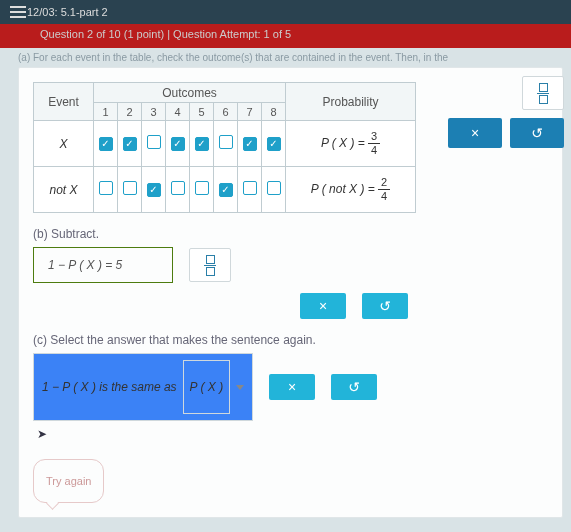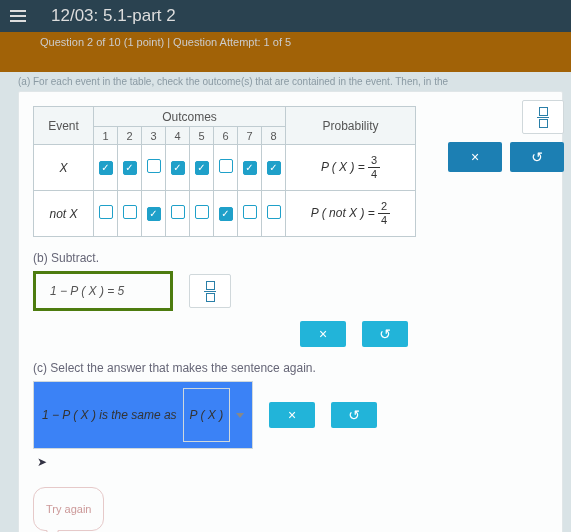--- a/index.html
+++ b/index.html
@@ -11,36 +11,36 @@
     overflow: hidden;
     font-size: 12px;
     color: #333;
   }
   .topbar {
     background: #2a4250;
     color: #ddd;
     padding: 6px 10px;
     display: flex;
     align-items: center;
-    gap: 25px;
-    font-size: 17px;
+    gap: 1px;
+    font-size: 11px;
   }
   .menu-icon {
     display: flex;
     flex-direction: column;
     gap: 3px;
     cursor: pointer;
   }
   .menu-icon span {
     width: 16px; height: 2px; background: #ddd;
   }
   .subbar {
-    background: #a16207;
+    background: #b91c1c;
     color: #ccc;
-    padding: 4px 10px 24px 40px;
+    padding: 4px 10px 8px 40px;
     font-size: 11px;
   }
   .content-wrap {
     background: #d9e3e6;
     height: 100%;
     padding: 0 8px 8px 18px;
   }
   .instruction {
     color: #8a9aa3;
     font-size: 10px;
@@ -129,21 +129,21 @@
     display:flex;
     align-items:center;
     justify-content:center;
     border-radius:2px;
     font-size:14px;
     cursor:pointer;
   }
   .section-label { color:#667; font-size:12px; margin:14px 0 6px 0;}
   .input-box {
     display:inline-block;
-    border:3px solid #4d7c0f;
+    border:1px solid #4d7c0f;
     padding:10px 14px;
     font-style:italic;
     color:#555;
     min-width:140px;
   }
   .row-flex { display:flex; align-items:center; gap:16px; }
   .dropdown {
     display:inline-flex; align-items:center;
     border:1px solid #cfd8dc;
     padding:6px 8px; gap:6px;

